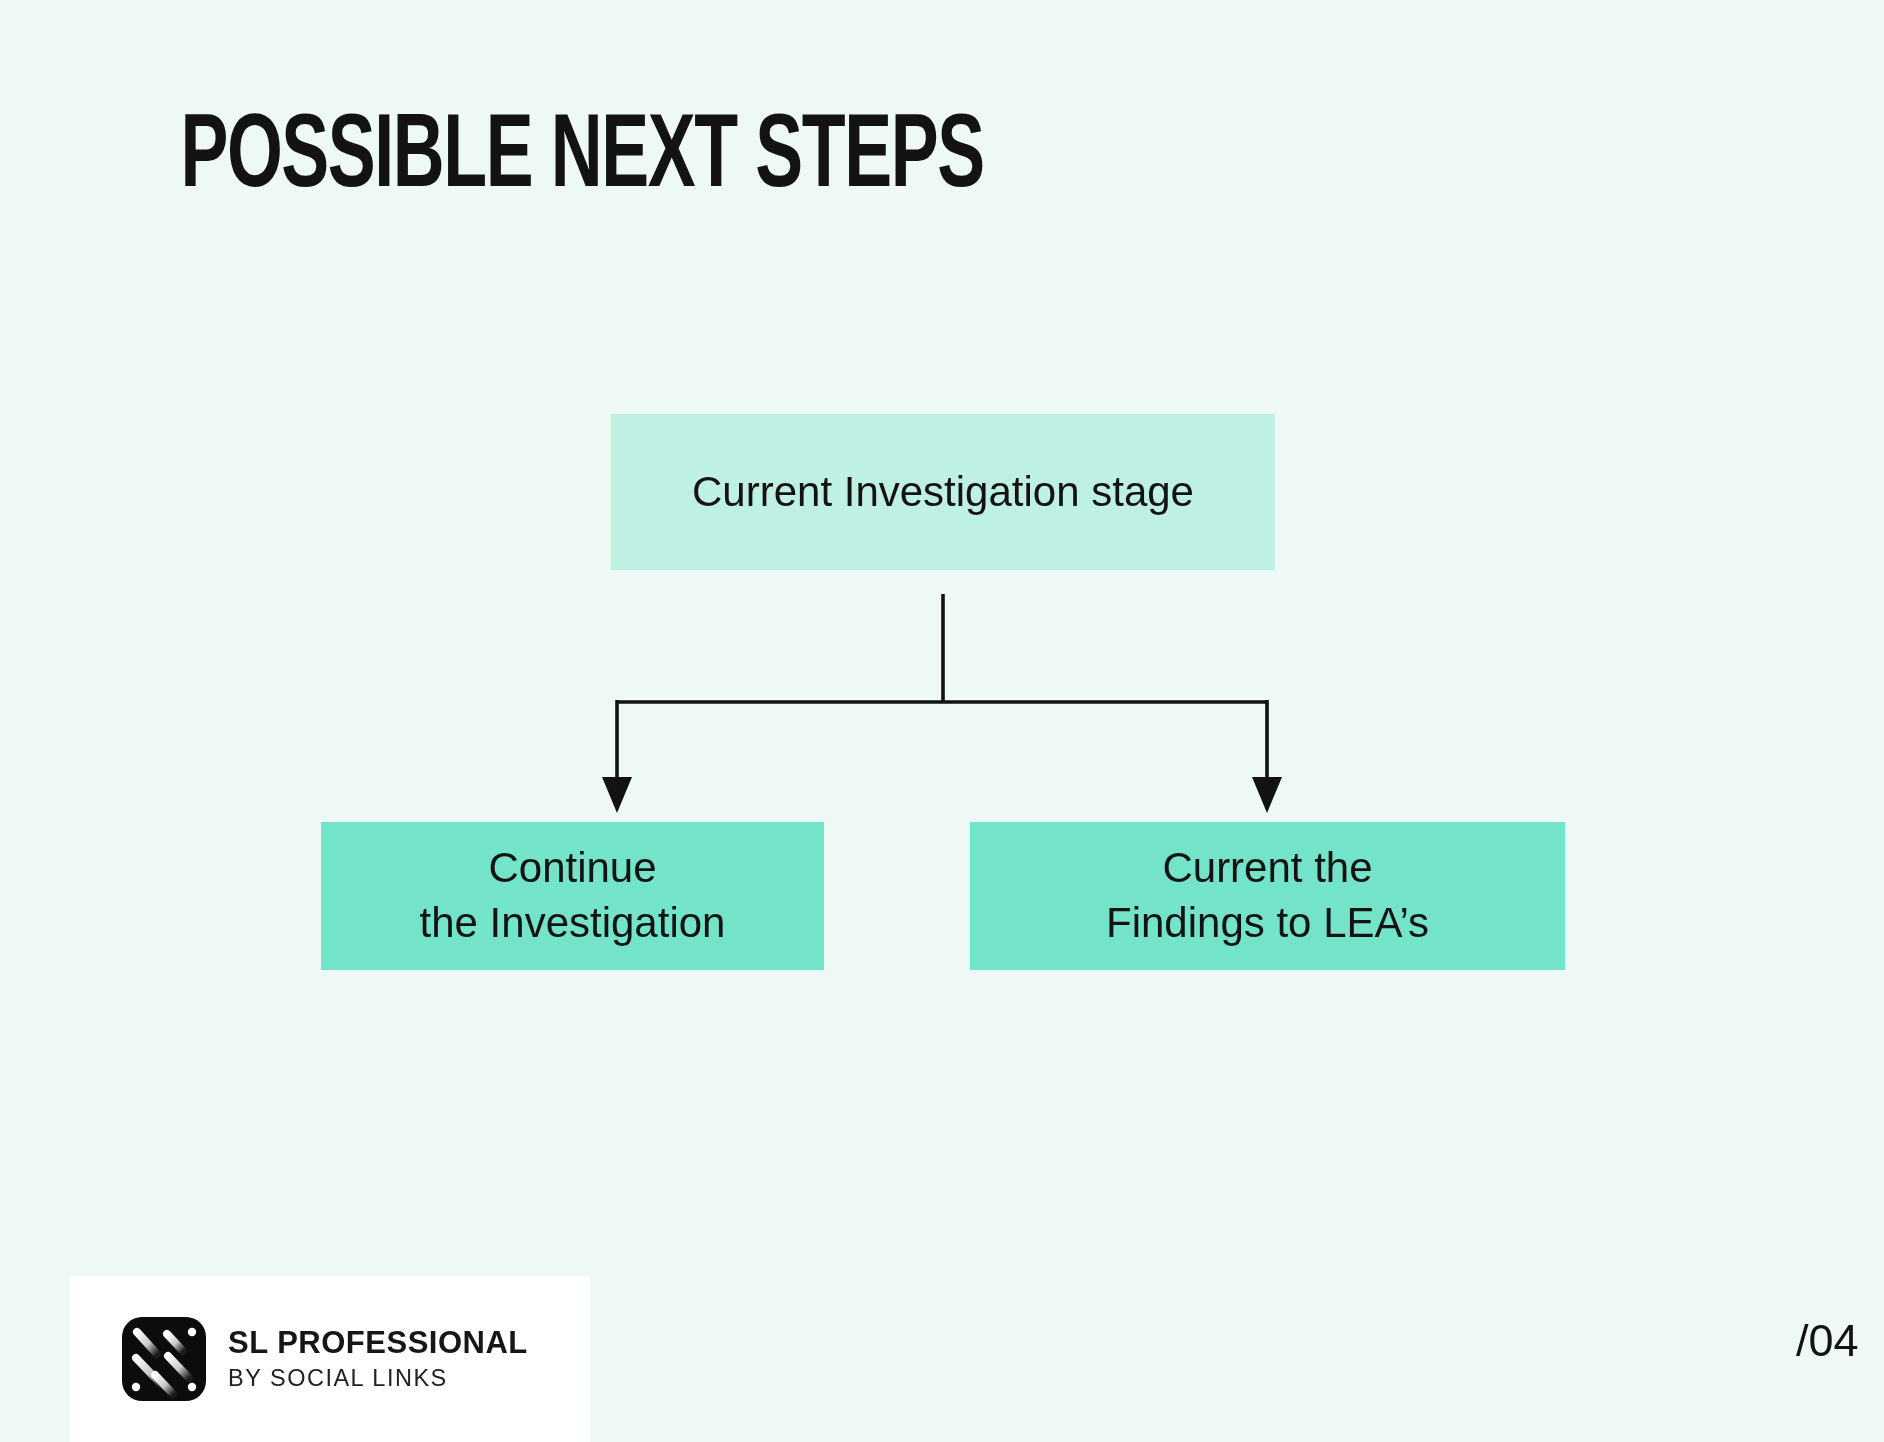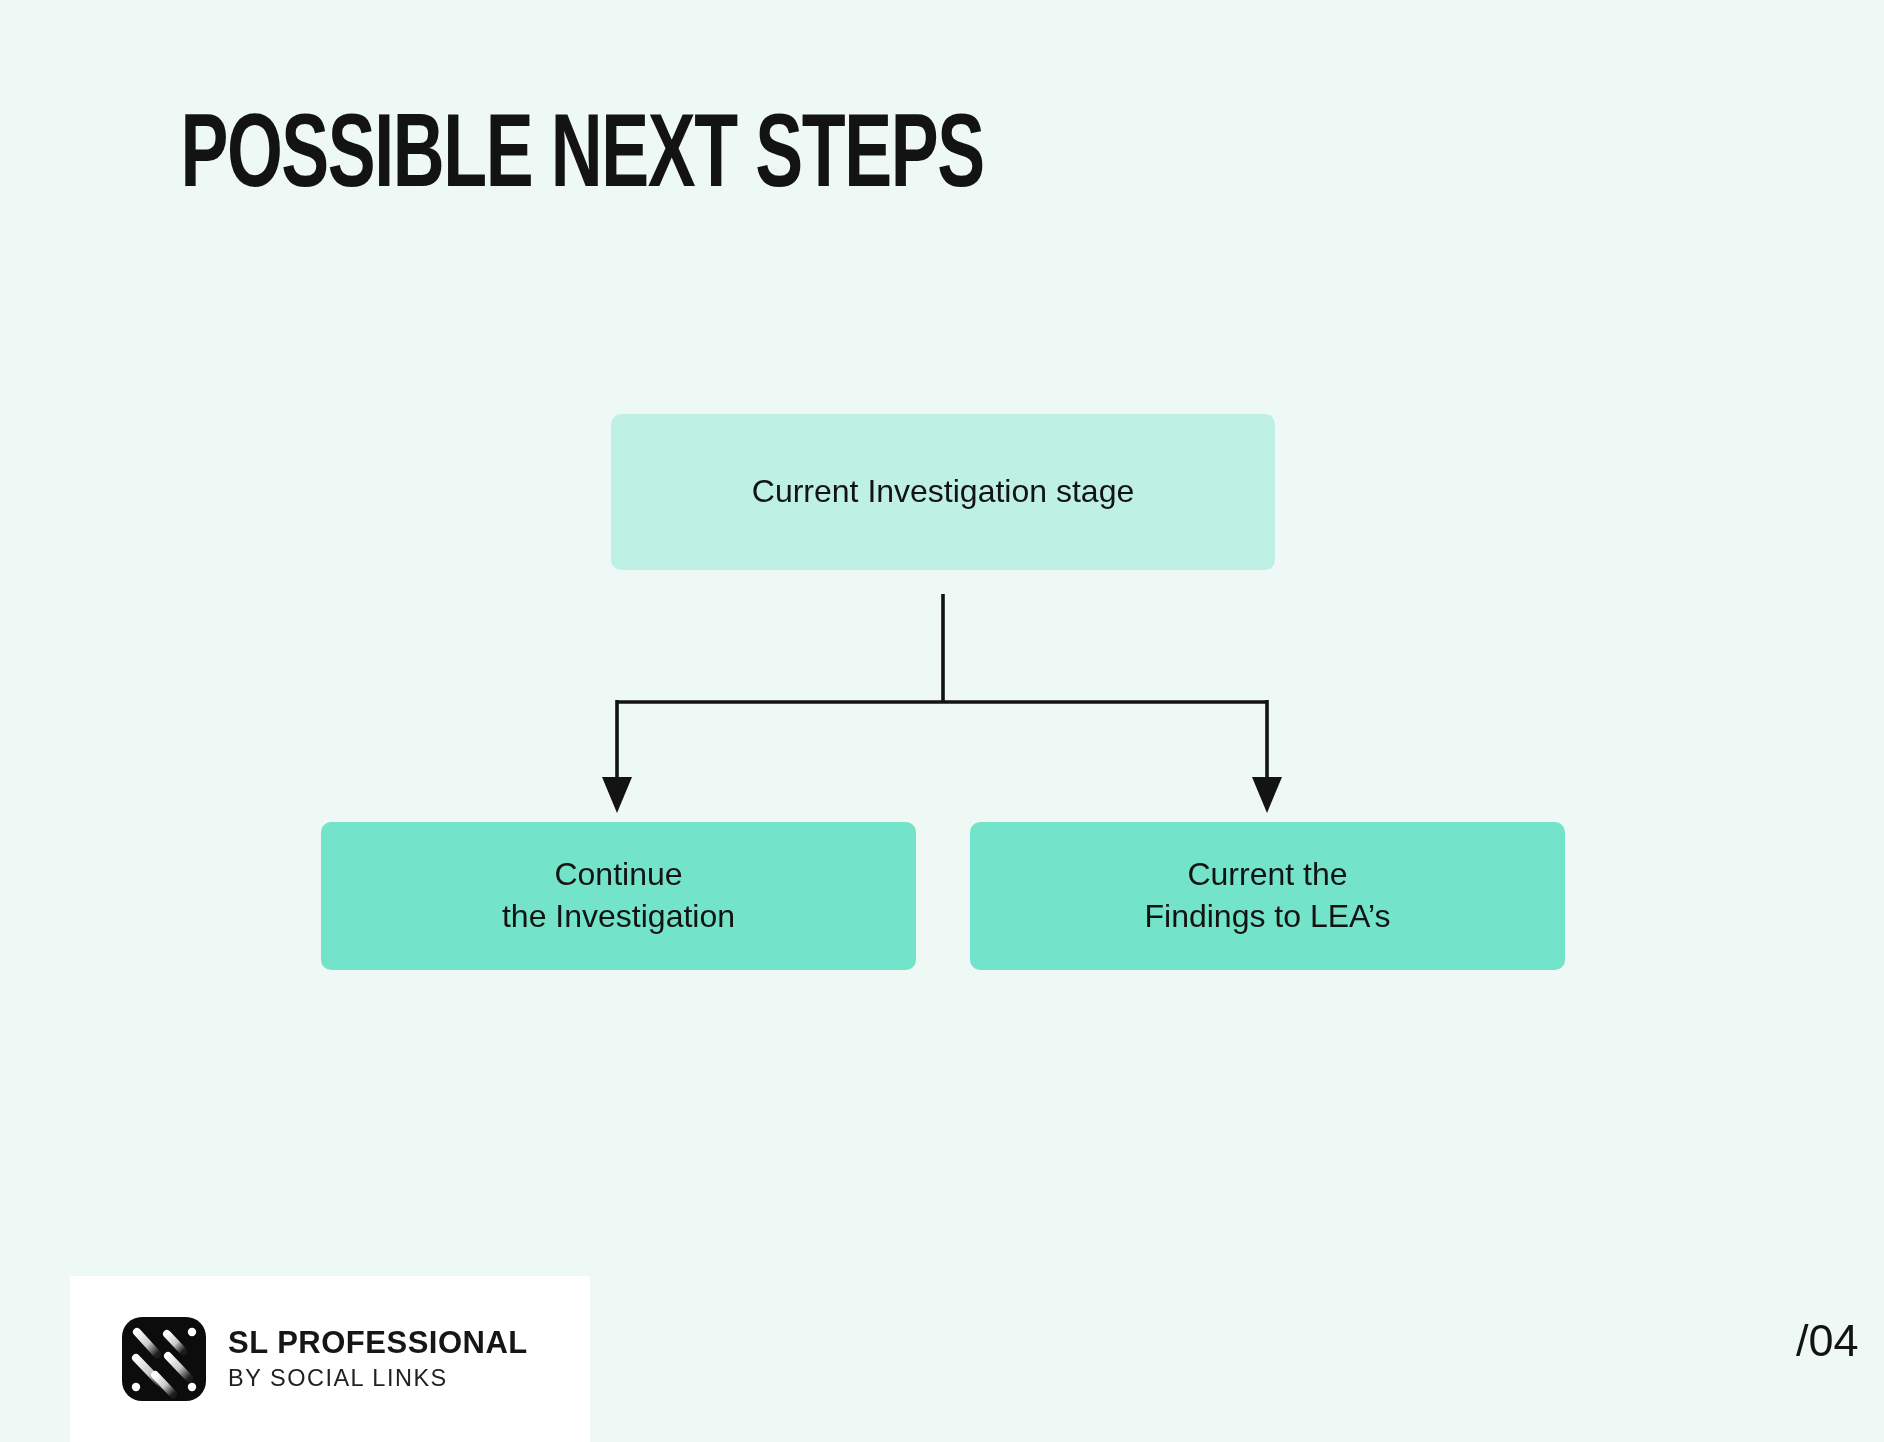--- a/index.html
+++ b/index.html
@@ -34,32 +34,31 @@
     color:var(--text);
     transform:scaleX(0.69);
     transform-origin:center;
     white-space:nowrap;
   }
 
   .node{
     position:absolute;
     display:flex;align-items:center;justify-content:center;
     text-align:center;
-    font-size:32px;
+    font-size:42px;
     line-height:1.3;
     color:var(--text);
     white-space:pre-line;
-    border-radius:10px;
   }
   .node-root{
     left:611px;top:414px;width:664px;height:156px;
     background:var(--box-root);
   }
   .node-left{
-    left:321px;top:822px;width:595px;height:148px;
+    left:321px;top:822px;width:503px;height:148px;
     background:var(--box-child);
   }
   .node-right{
     left:970px;top:822px;width:595px;height:148px;
     background:var(--box-child);
   }
 
   .connector-svg{
     position:absolute;left:0;top:0;width:1884px;height:1442px;
     pointer-events:none;

